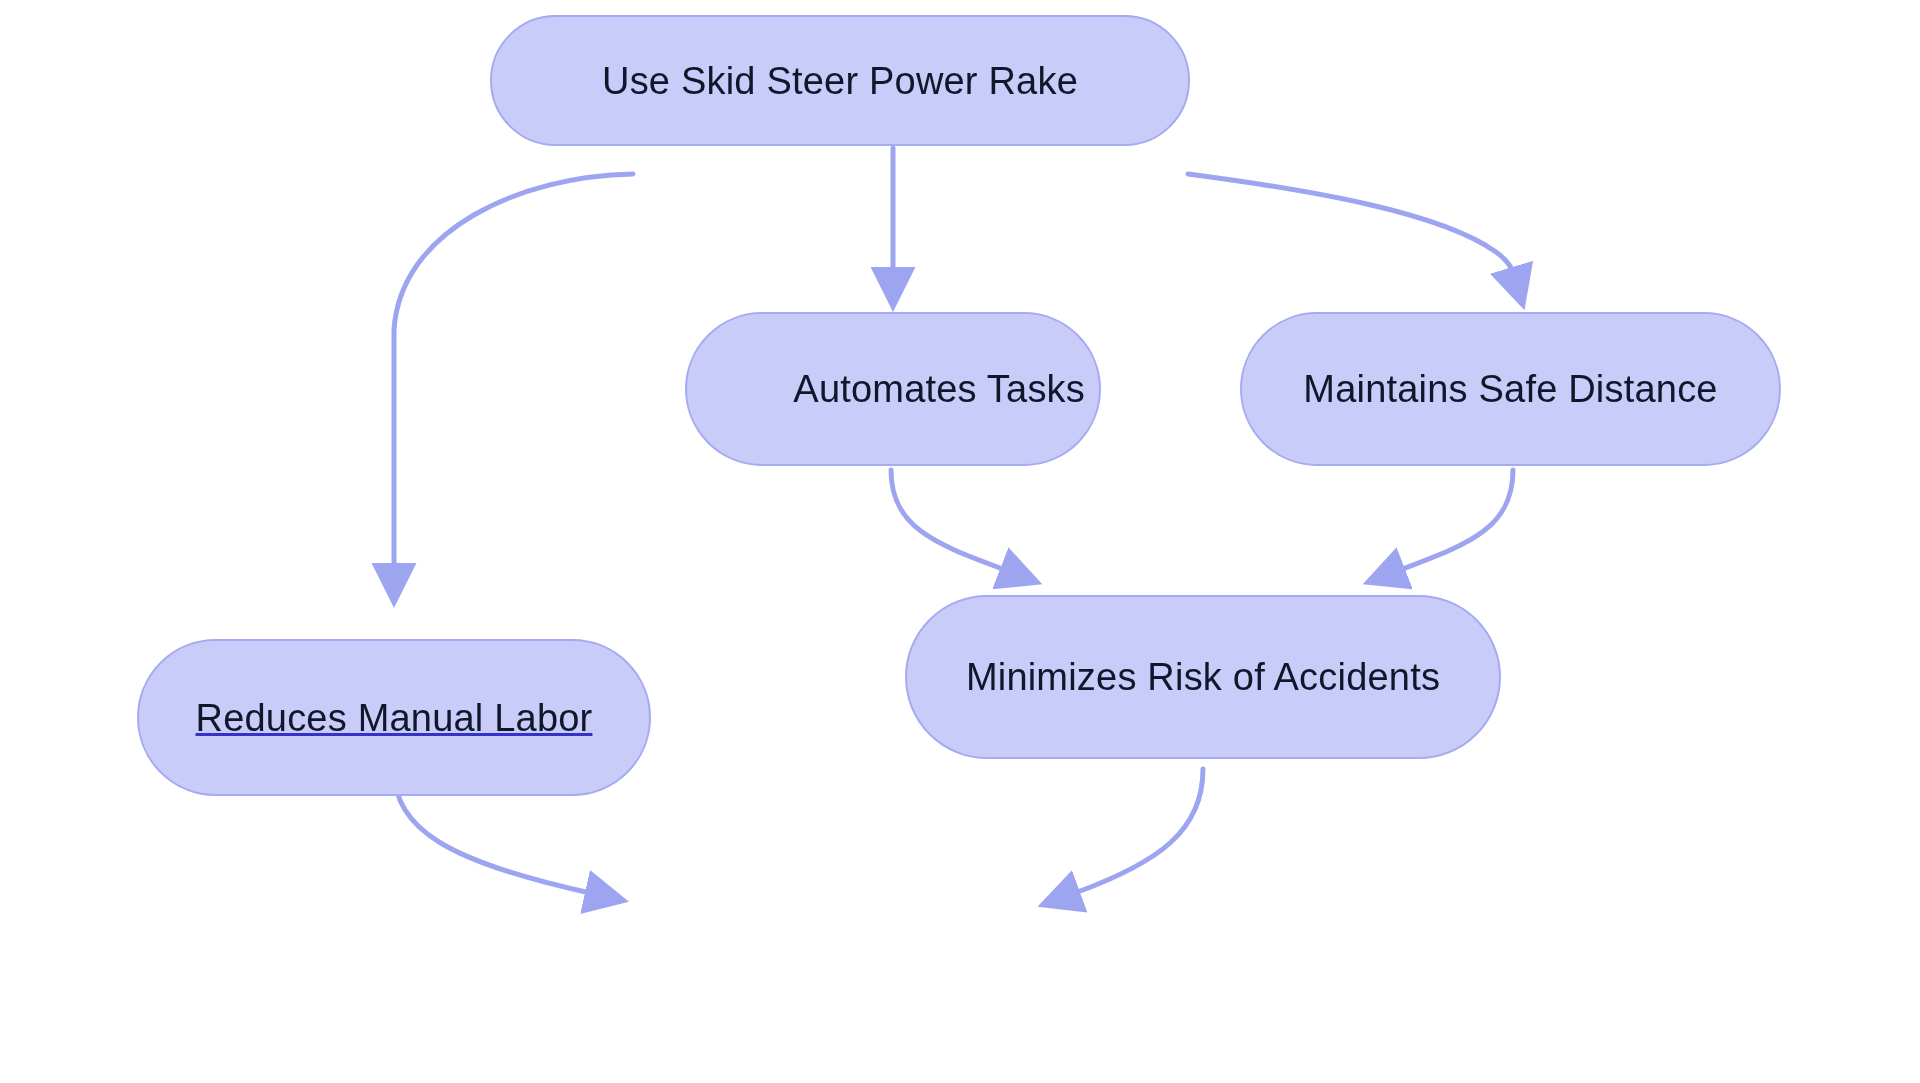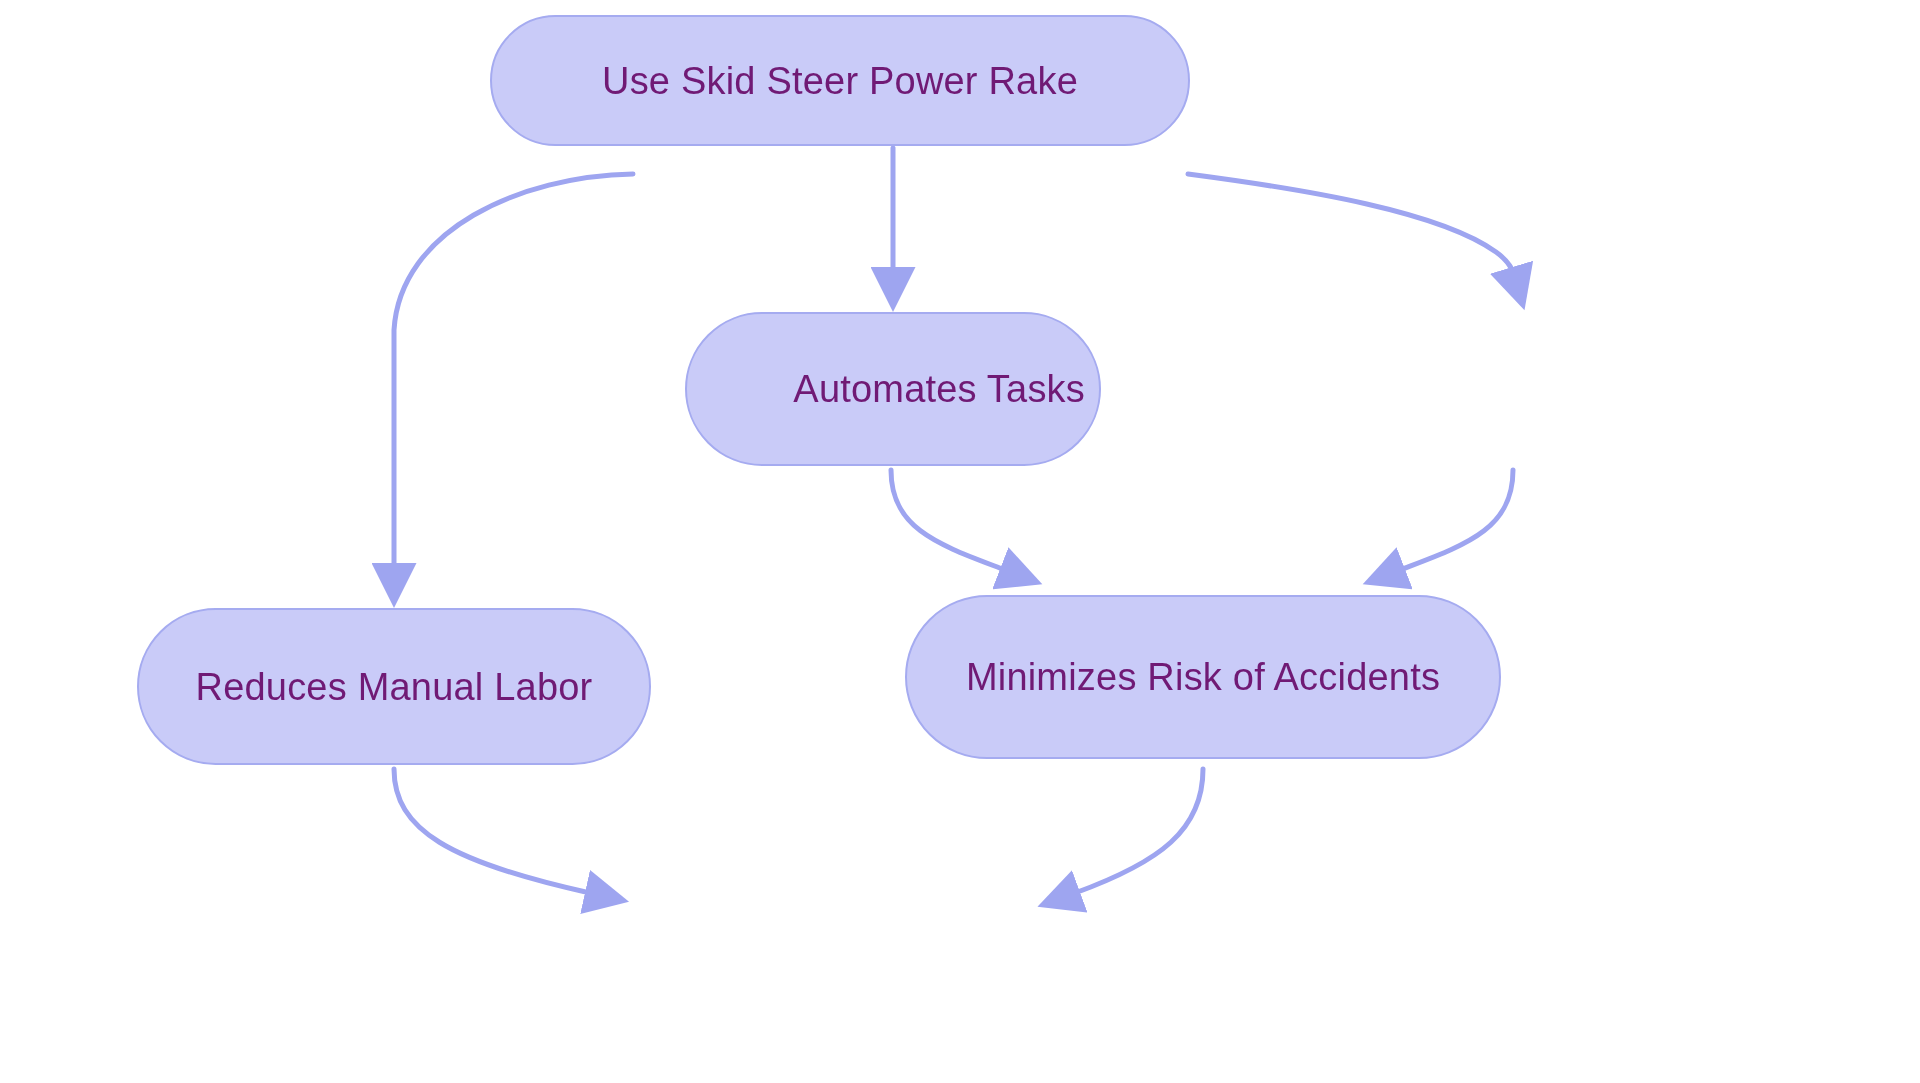--- a/index.html
+++ b/index.html
@@ -36,28 +36,28 @@
     border-radius: 9999px;
     color: #3333cc;
     font-size: 38px;
     font-weight: 400;
     letter-spacing: 0.2px;
     white-space: nowrap;
     font-family: "Liberation Sans", sans-serif;
   }
   .node-label {
     line-height: 1;
-    color: #701a75;
+    color: #0f172a;
     padding: 0 14px;
   }
   
   #node-root      { left: 490px;  top: 15px;   width: 700px; height: 131px; }
   #node-automates { left: 685px;  top: 312px;  width: 416px; height: 154px; justify-content: flex-end; }
   #node-distance  { left: 1240px; top: 312px;  width: 541px; height: 154px; }
-  #node-labor     { left: 137px;  top: 608px;  width: 514px; height: 157px; }
+  #node-labor     { left: 137px;  top: 639px;  width: 514px; height: 157px; text-decoration: underline; }
   #node-risk      { left: 905px;  top: 595px;  width: 596px; height: 164px; }
   #node-safer     { left: 562px;  top: 902px;  width: 587px; height: 157px; }
 </style>
 </head>
 <body>
 
 <div id="canvas">
 
   <svg id="edge-layer" viewBox="0 0 1920 1083" width="1920" height="1083" xmlns="http://www.w3.org/2000/svg">
     <defs>
@@ -82,20 +82,23 @@
   </svg>
 
   <div class="node" id="node-root">
     <span class="node-label">Use Skid Steer Power Rake</span>
   </div>
 
   <div class="node" id="node-automates">
     <span class="node-label">Automates Tasks</span>
   </div>
 
+  <div class="node" id="node-distance">
+    <span class="node-label">Maintains Safe Distance</span>
+  </div>
 
   <div class="node" id="node-labor">
     <span class="node-label">Reduces Manual Labor</span>
   </div>
 
   <div class="node" id="node-risk">
     <span class="node-label">Minimizes Risk of Accidents</span>
   </div>
 
 

